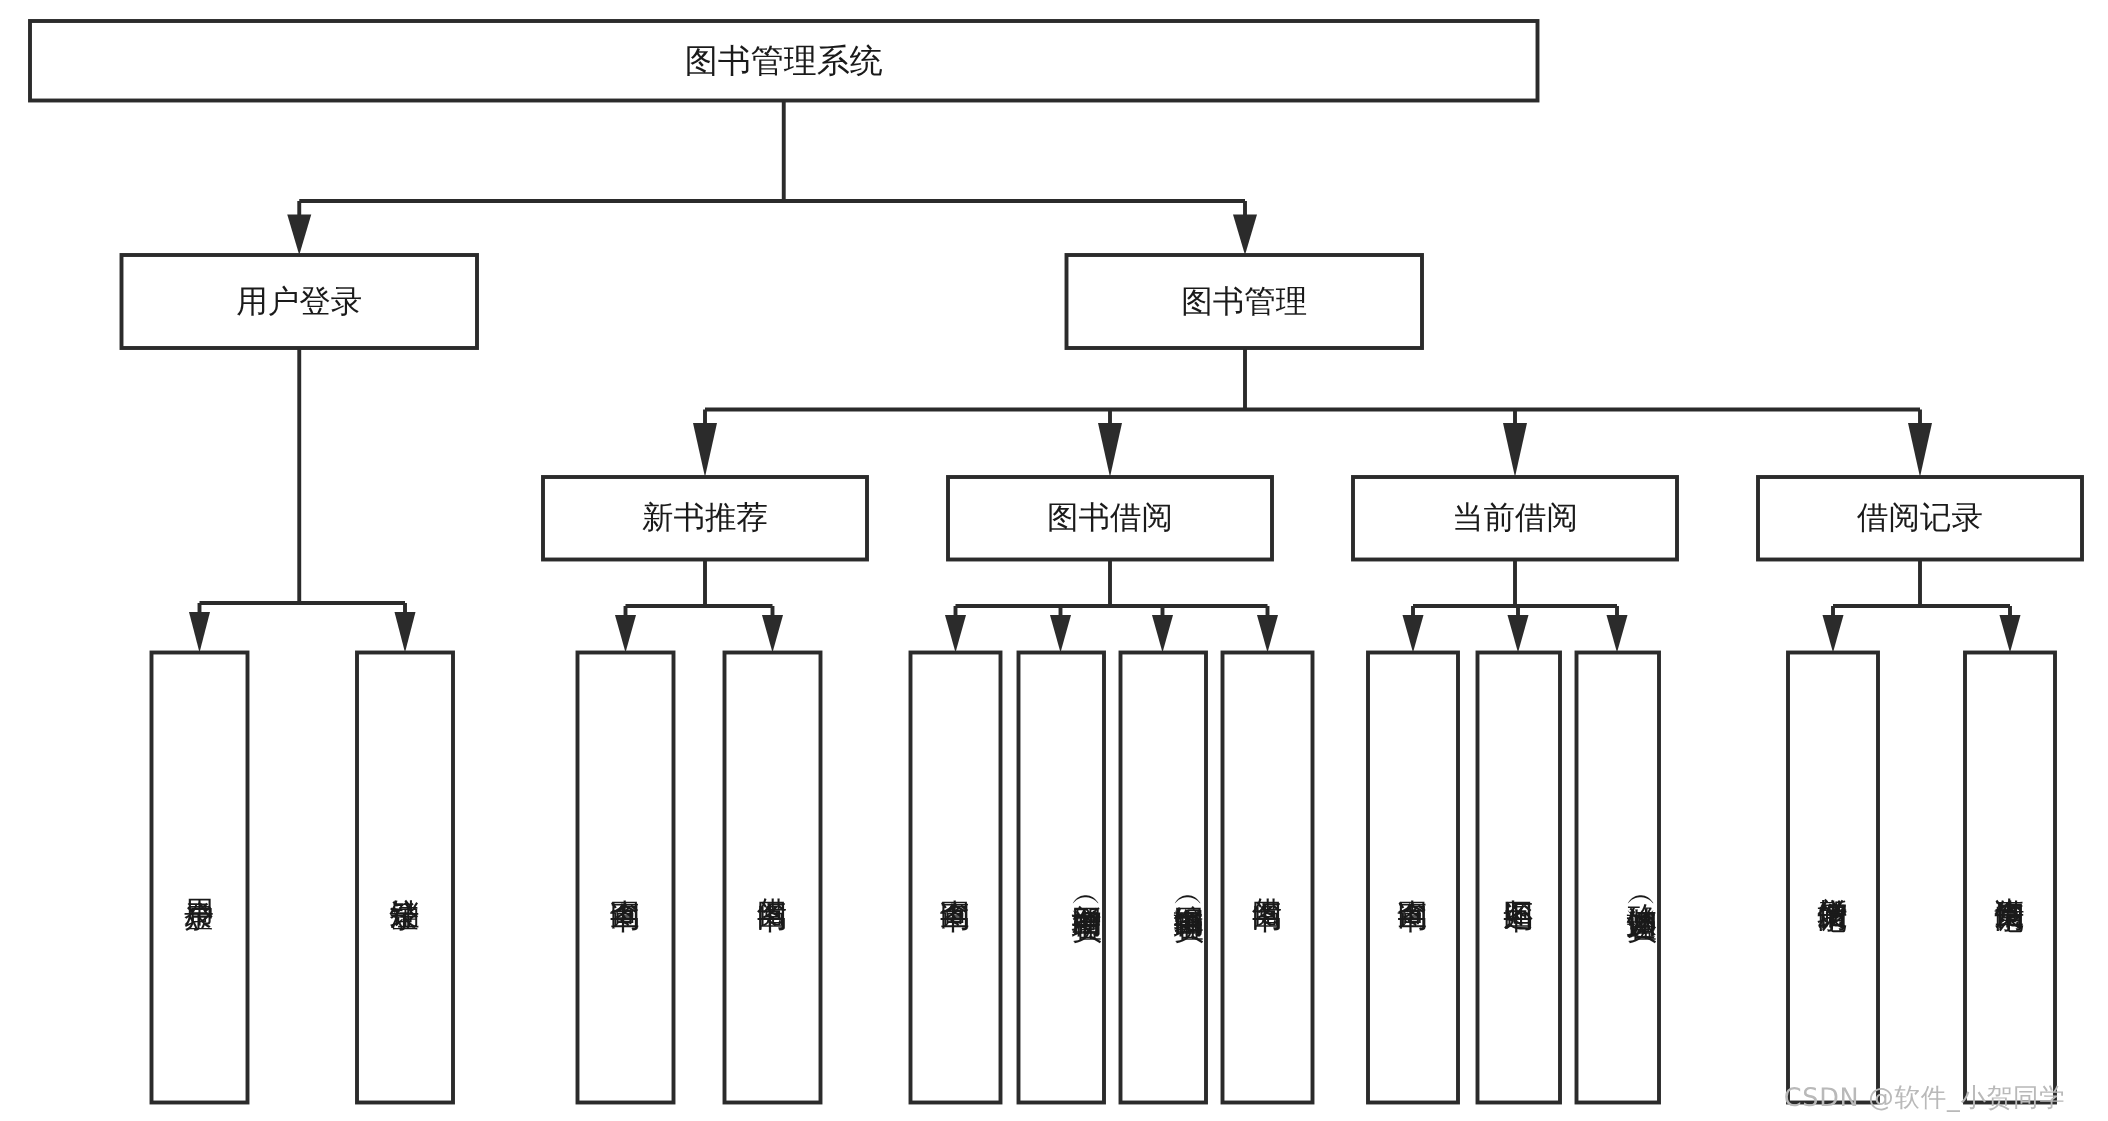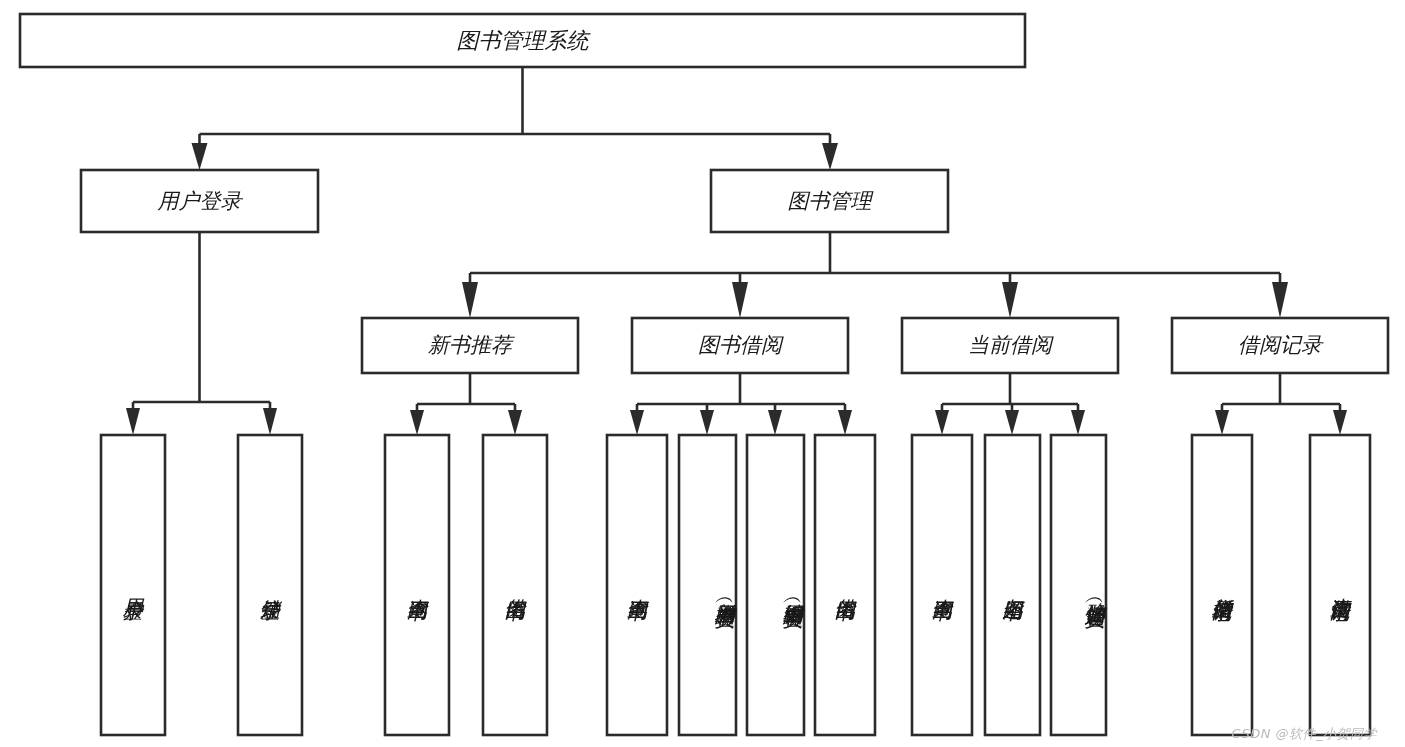--- a/index.html
+++ b/index.html
@@ -12,21 +12,20 @@
     height: 747px;
     font-family: "DejaVu Sans", "Liberation Sans", sans-serif;
     overflow: hidden;
     position: relative;
   }
   #diagram-root {
     position: relative;
     width: 1387px;
     height: 747px;
     background: #ffffff;
-    font-style: italic;
   }
   svg.diagram-canvas {
     position: absolute;
     left: 0;
     top: 0;
     width: 1405px;
     height: 747px;
   }
   .node-box {
     fill: #ffffff;
@@ -68,21 +67,21 @@
     pointer-events: none;
     display: flex;
     align-items: center;
     justify-content: center;
   }
   .watermark {
     position: absolute;
     right: 10px;
     bottom: 4px;
     font-family: "DejaVu Sans", "Liberation Sans", sans-serif;
-    font-size: 13px;
+    font-size: 17px;
     color: #b9b9b9;
     letter-spacing: 0.5px;
     white-space: nowrap;
   }
 </style>
 </head>
 <body>
 
 <div id="diagram-root">
 

